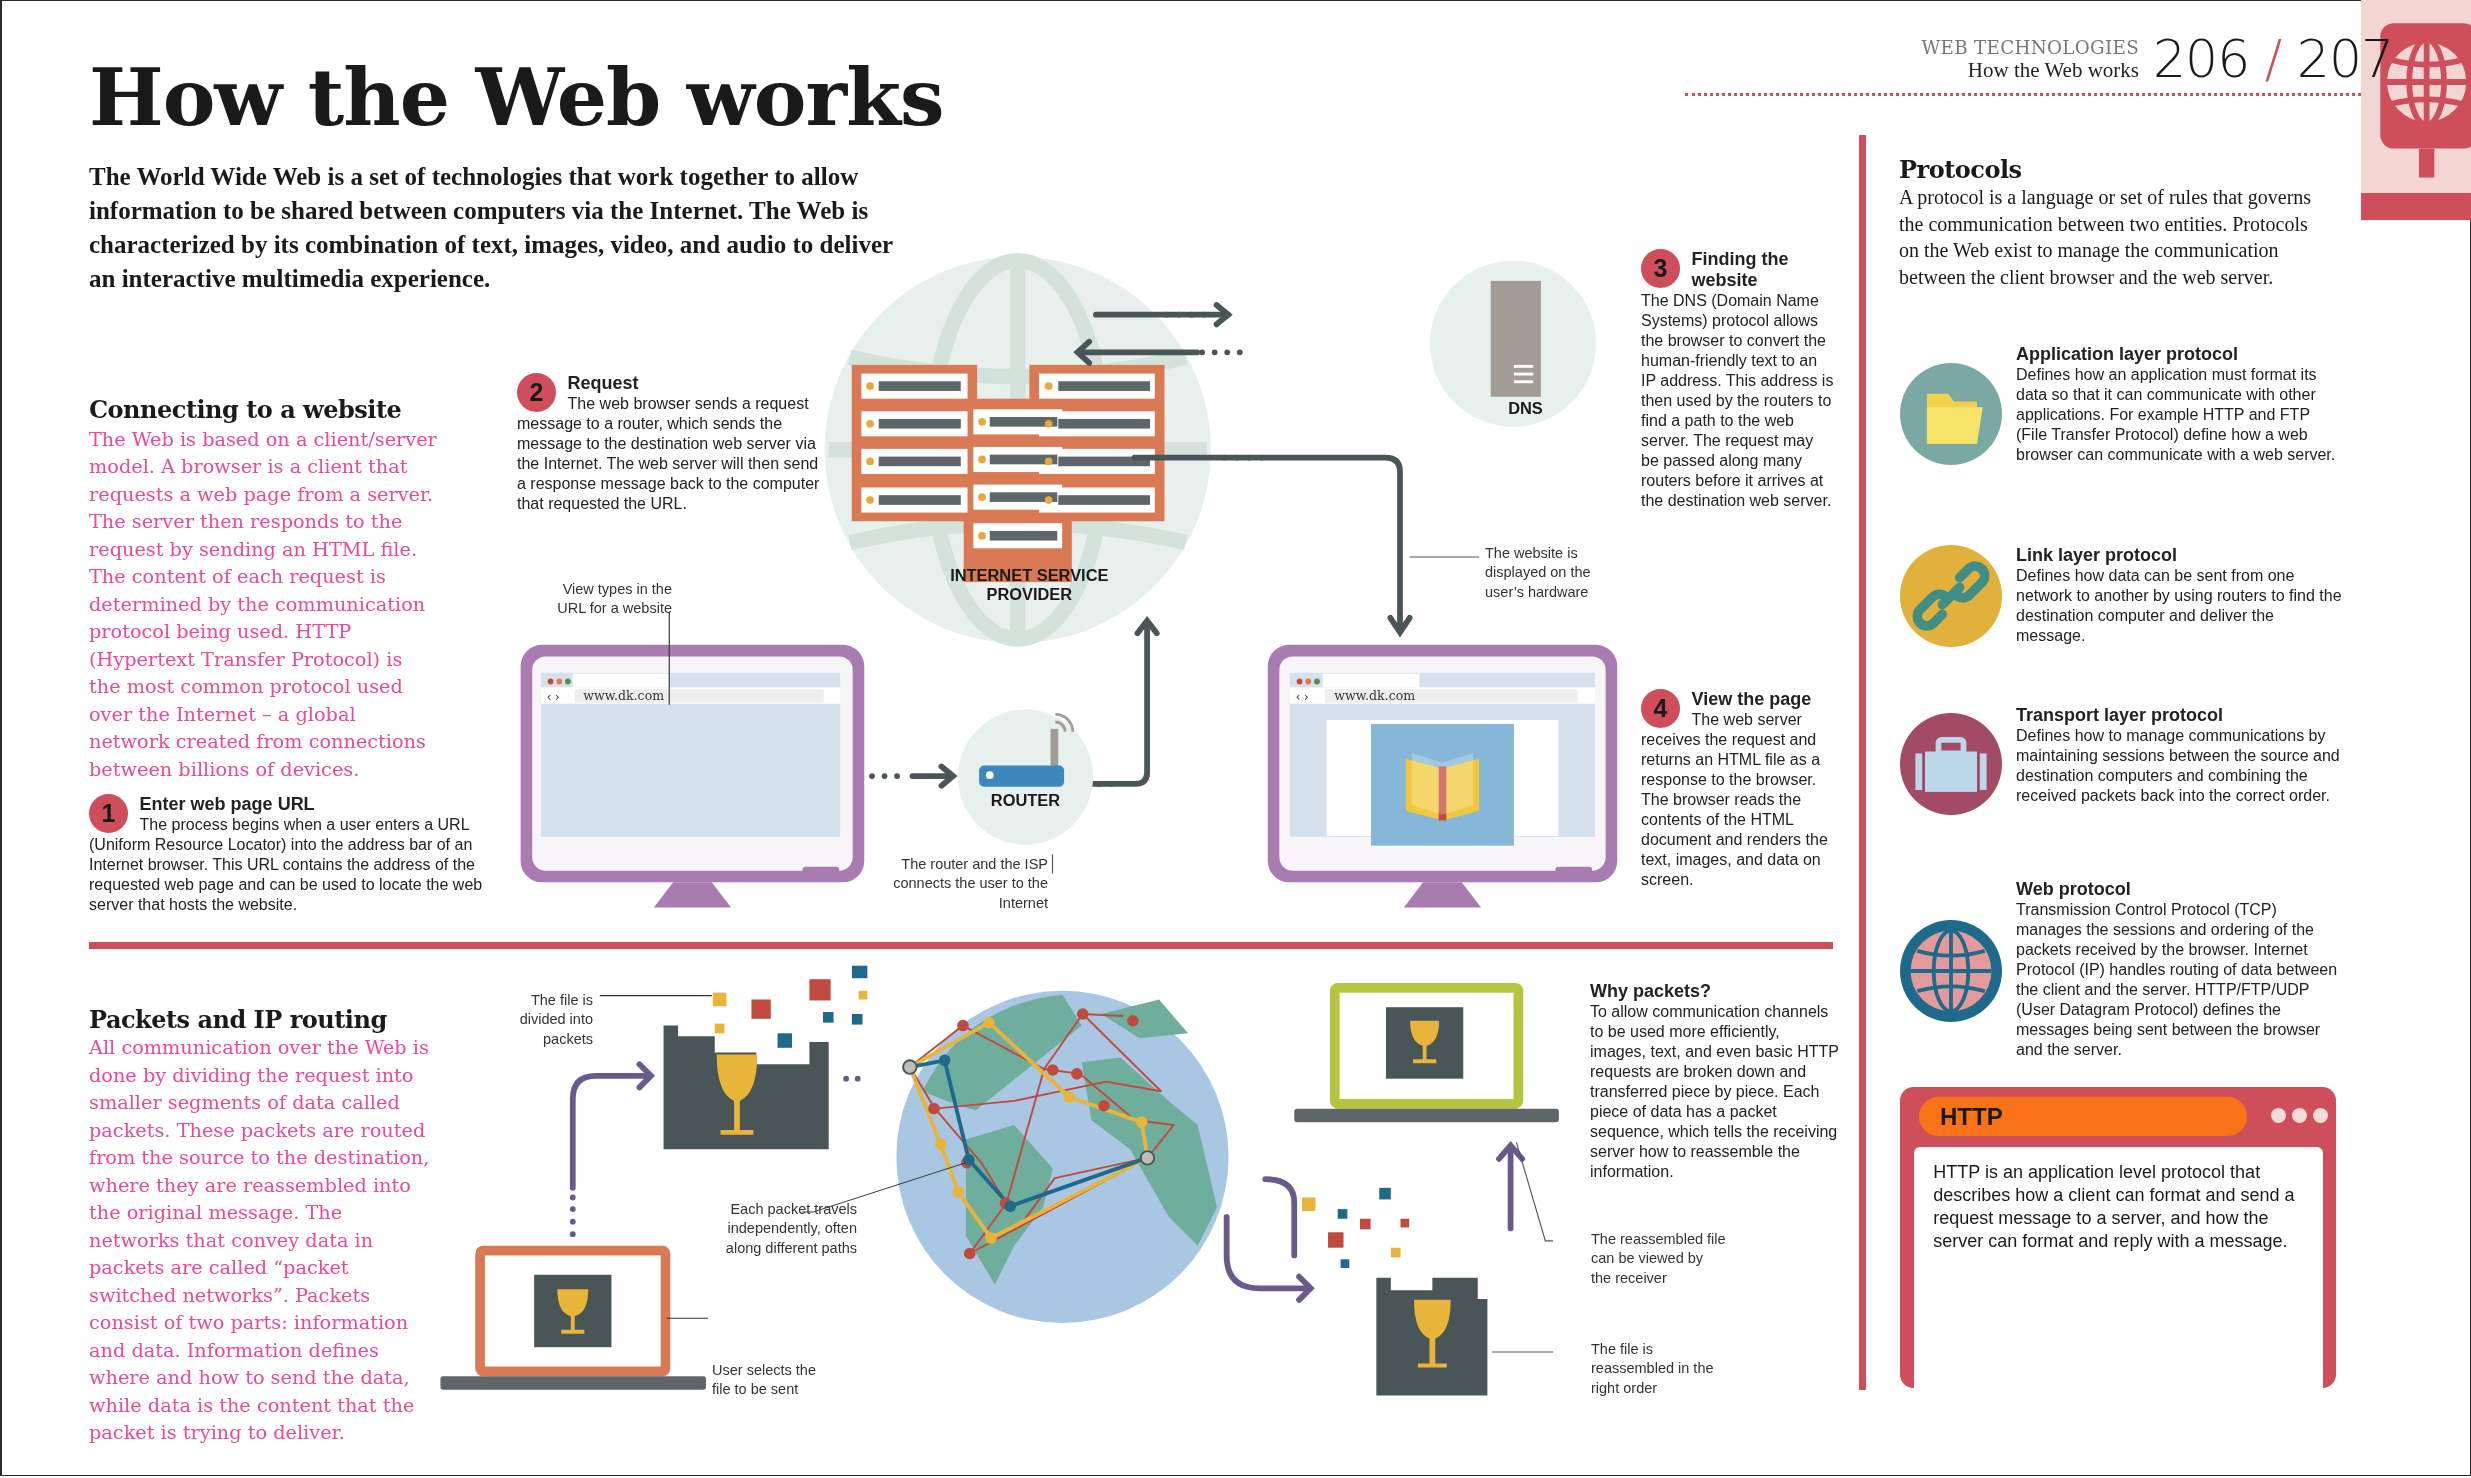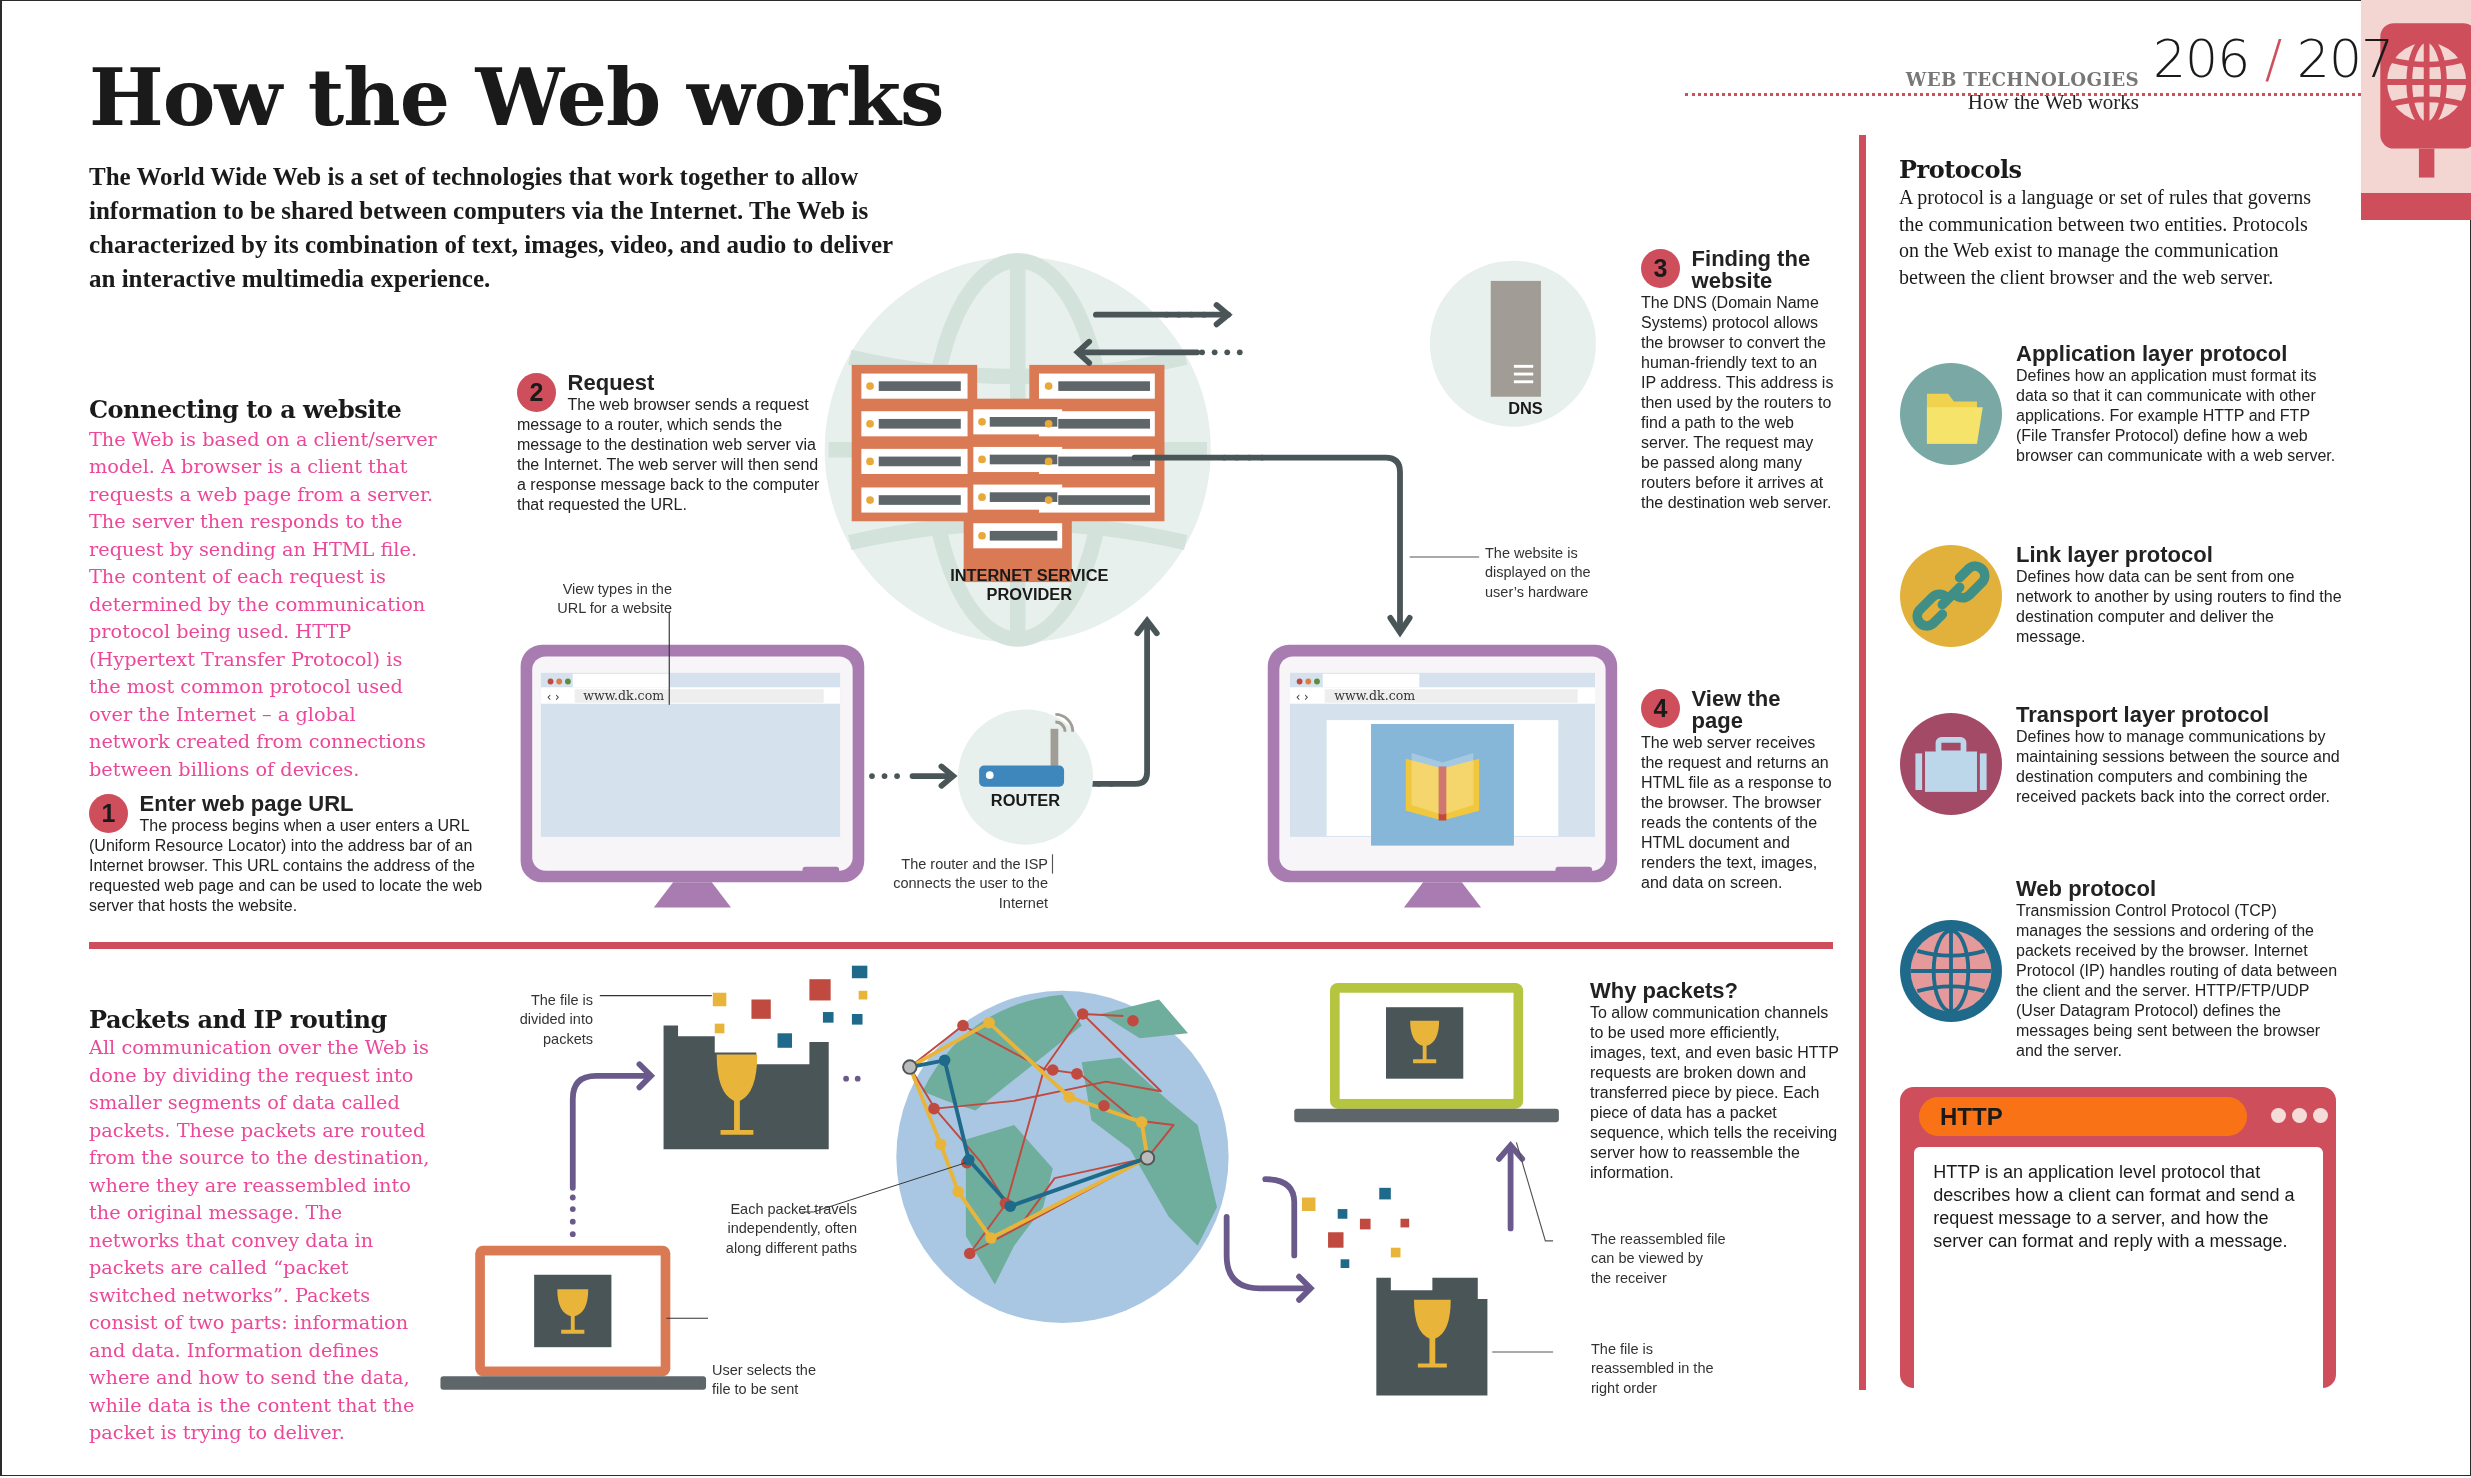--- a/index.html
+++ b/index.html
@@ -5,25 +5,25 @@
   html,body{margin:0;padding:0;background:#fff;}
   body{width:2472px;height:1478px;position:relative;overflow:hidden;font-family:"Liberation Sans",sans-serif;color:#1a1a1a;}
   .frame{position:absolute;left:0;top:0;width:2468px;height:1474px;border:1.9px solid #2b2b2b;border-left-width:2.9px;}
   .abs{position:absolute;}
   .serif{font-family:"DejaVu Serif","Liberation Serif",serif;}
   .title{left:89px;top:58px;font-size:79px;font-weight:bold;letter-spacing:-1px;line-height:1;}
   .intro{left:89px;top:160px;width:811px;font-size:25px;font-weight:bold;line-height:34px;font-family:"Liberation Serif",serif;}
   .h2{font-size:24px;font-weight:bold;font-family:"DejaVu Serif",serif;letter-spacing:-0.5px;margin-top:28px;}
   .body-serif{font-family:"DejaVu Serif",serif;font-size:19.3px;line-height:27.5px;color:#ec4899;}
   .small{font-family:"Liberation Sans",sans-serif;font-size:16px;line-height:20px;color:#222;}
-  .small b{font-size:22px;}
+  .small b{font-size:18px;}
   .caption{font-family:"Liberation Sans",sans-serif;font-size:14.5px;line-height:19.3px;color:#333;}
   .step-badge{display:inline-block;width:39px;height:39px;border-radius:50%;background:#cf4e5b;color:#1a1a1a;font-weight:bold;font-size:25px;text-align:center;line-height:39px;float:left;margin-right:11.6px;}
   .header-cat{right:333px;top:37px;text-align:right;}
-  .header-cat .cat{font-family:"DejaVu Serif",serif;font-weight:bold;font-size:18.3px;color:#777;letter-spacing:0.3px;margin-top:32px;}
+  .header-cat .cat{font-family:"DejaVu Serif",serif;font-weight:normal;font-size:18.3px;color:#777;letter-spacing:0.3px;}
   .header-cat .sub{font-family:"Liberation Serif",serif;font-size:21px;color:#222;}
   .pagenum{left:2153px;top:29px;font-size:52px;font-family:"DejaVu Sans",sans-serif;font-weight:200;color:#1a1a1a;letter-spacing:-1px;}
   .pagenum .slash{color:#cf4e5b;}
   .dotted{left:1685px;top:93px;width:676px;height:0;border-top:3.9px dotted #cf4e5b;}
   .corner-tab{left:2361px;top:0;width:111px;height:220px;background:#f3d6d2;}
   .redbar{left:1859px;top:135px;width:6.8px;height:1255px;background:#cf4e5b;}
   .divider{left:89px;top:942px;width:1744px;height:6.8px;background:#cf4e5b;}
   .proto-item{position:absolute;left:1900px;width:483px;}
   .proto-icon{position:absolute;left:0;width:102px;height:102px;border-radius:50%;}
   .proto-text{position:absolute;left:116px;width:328px;}

